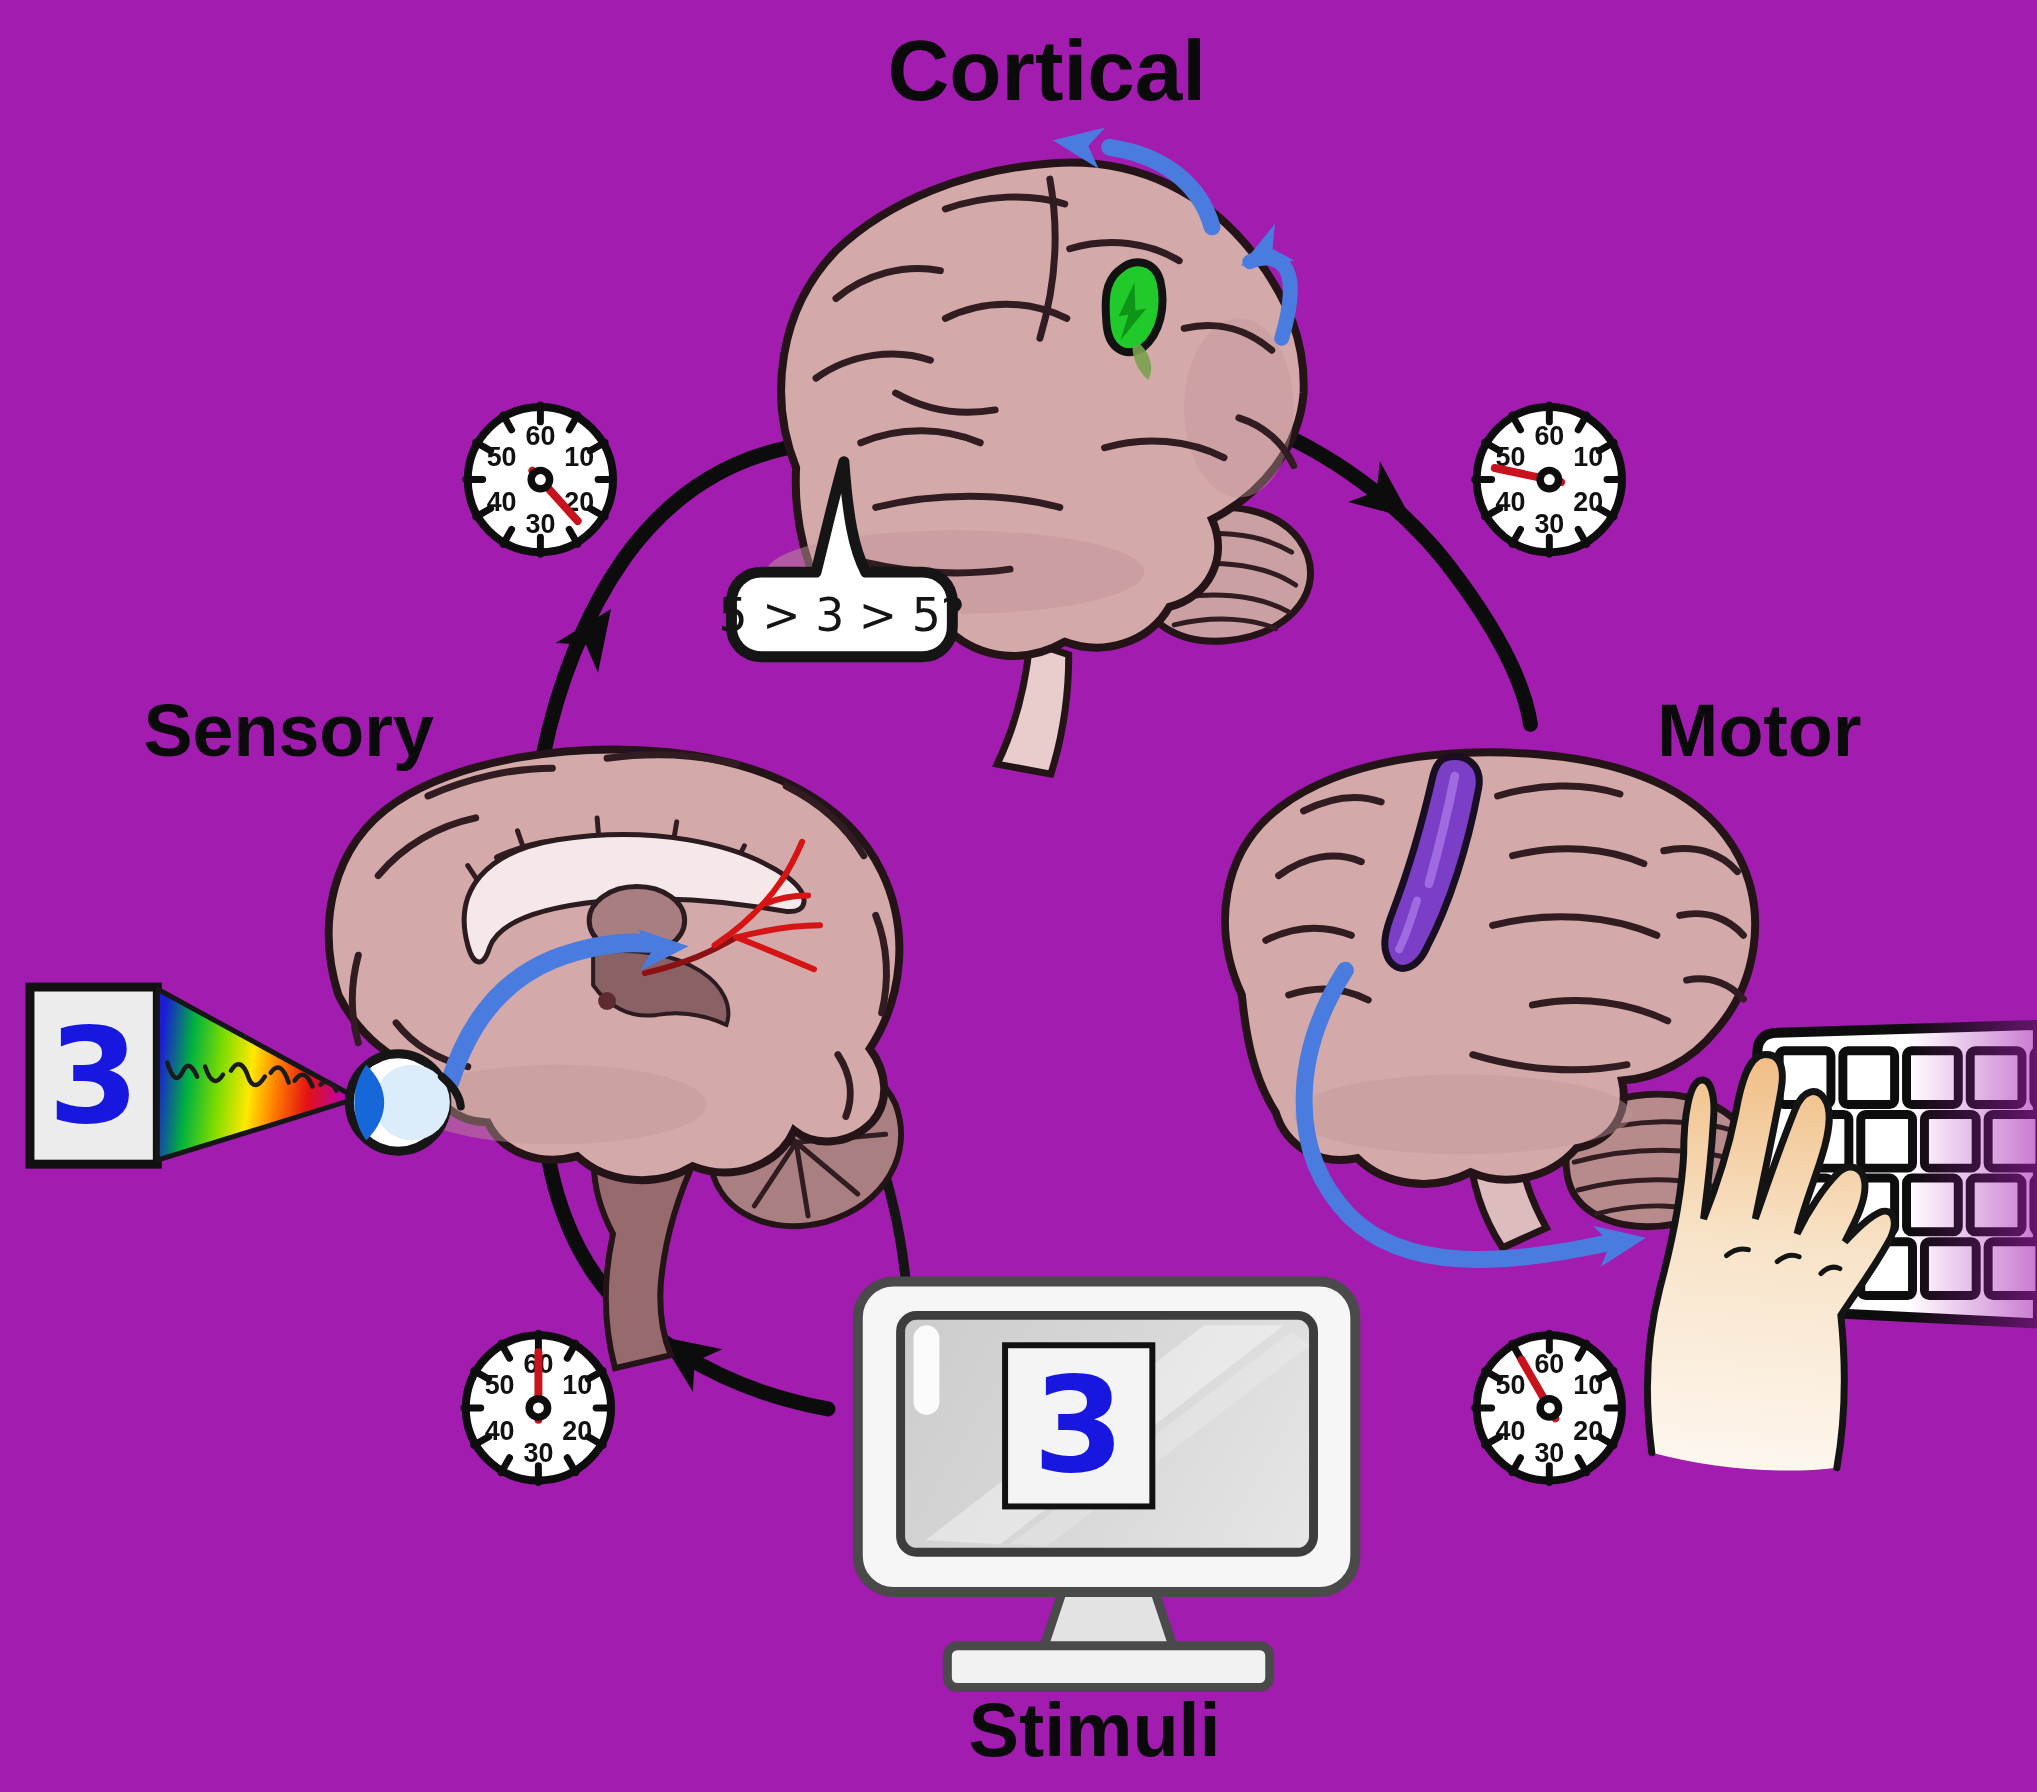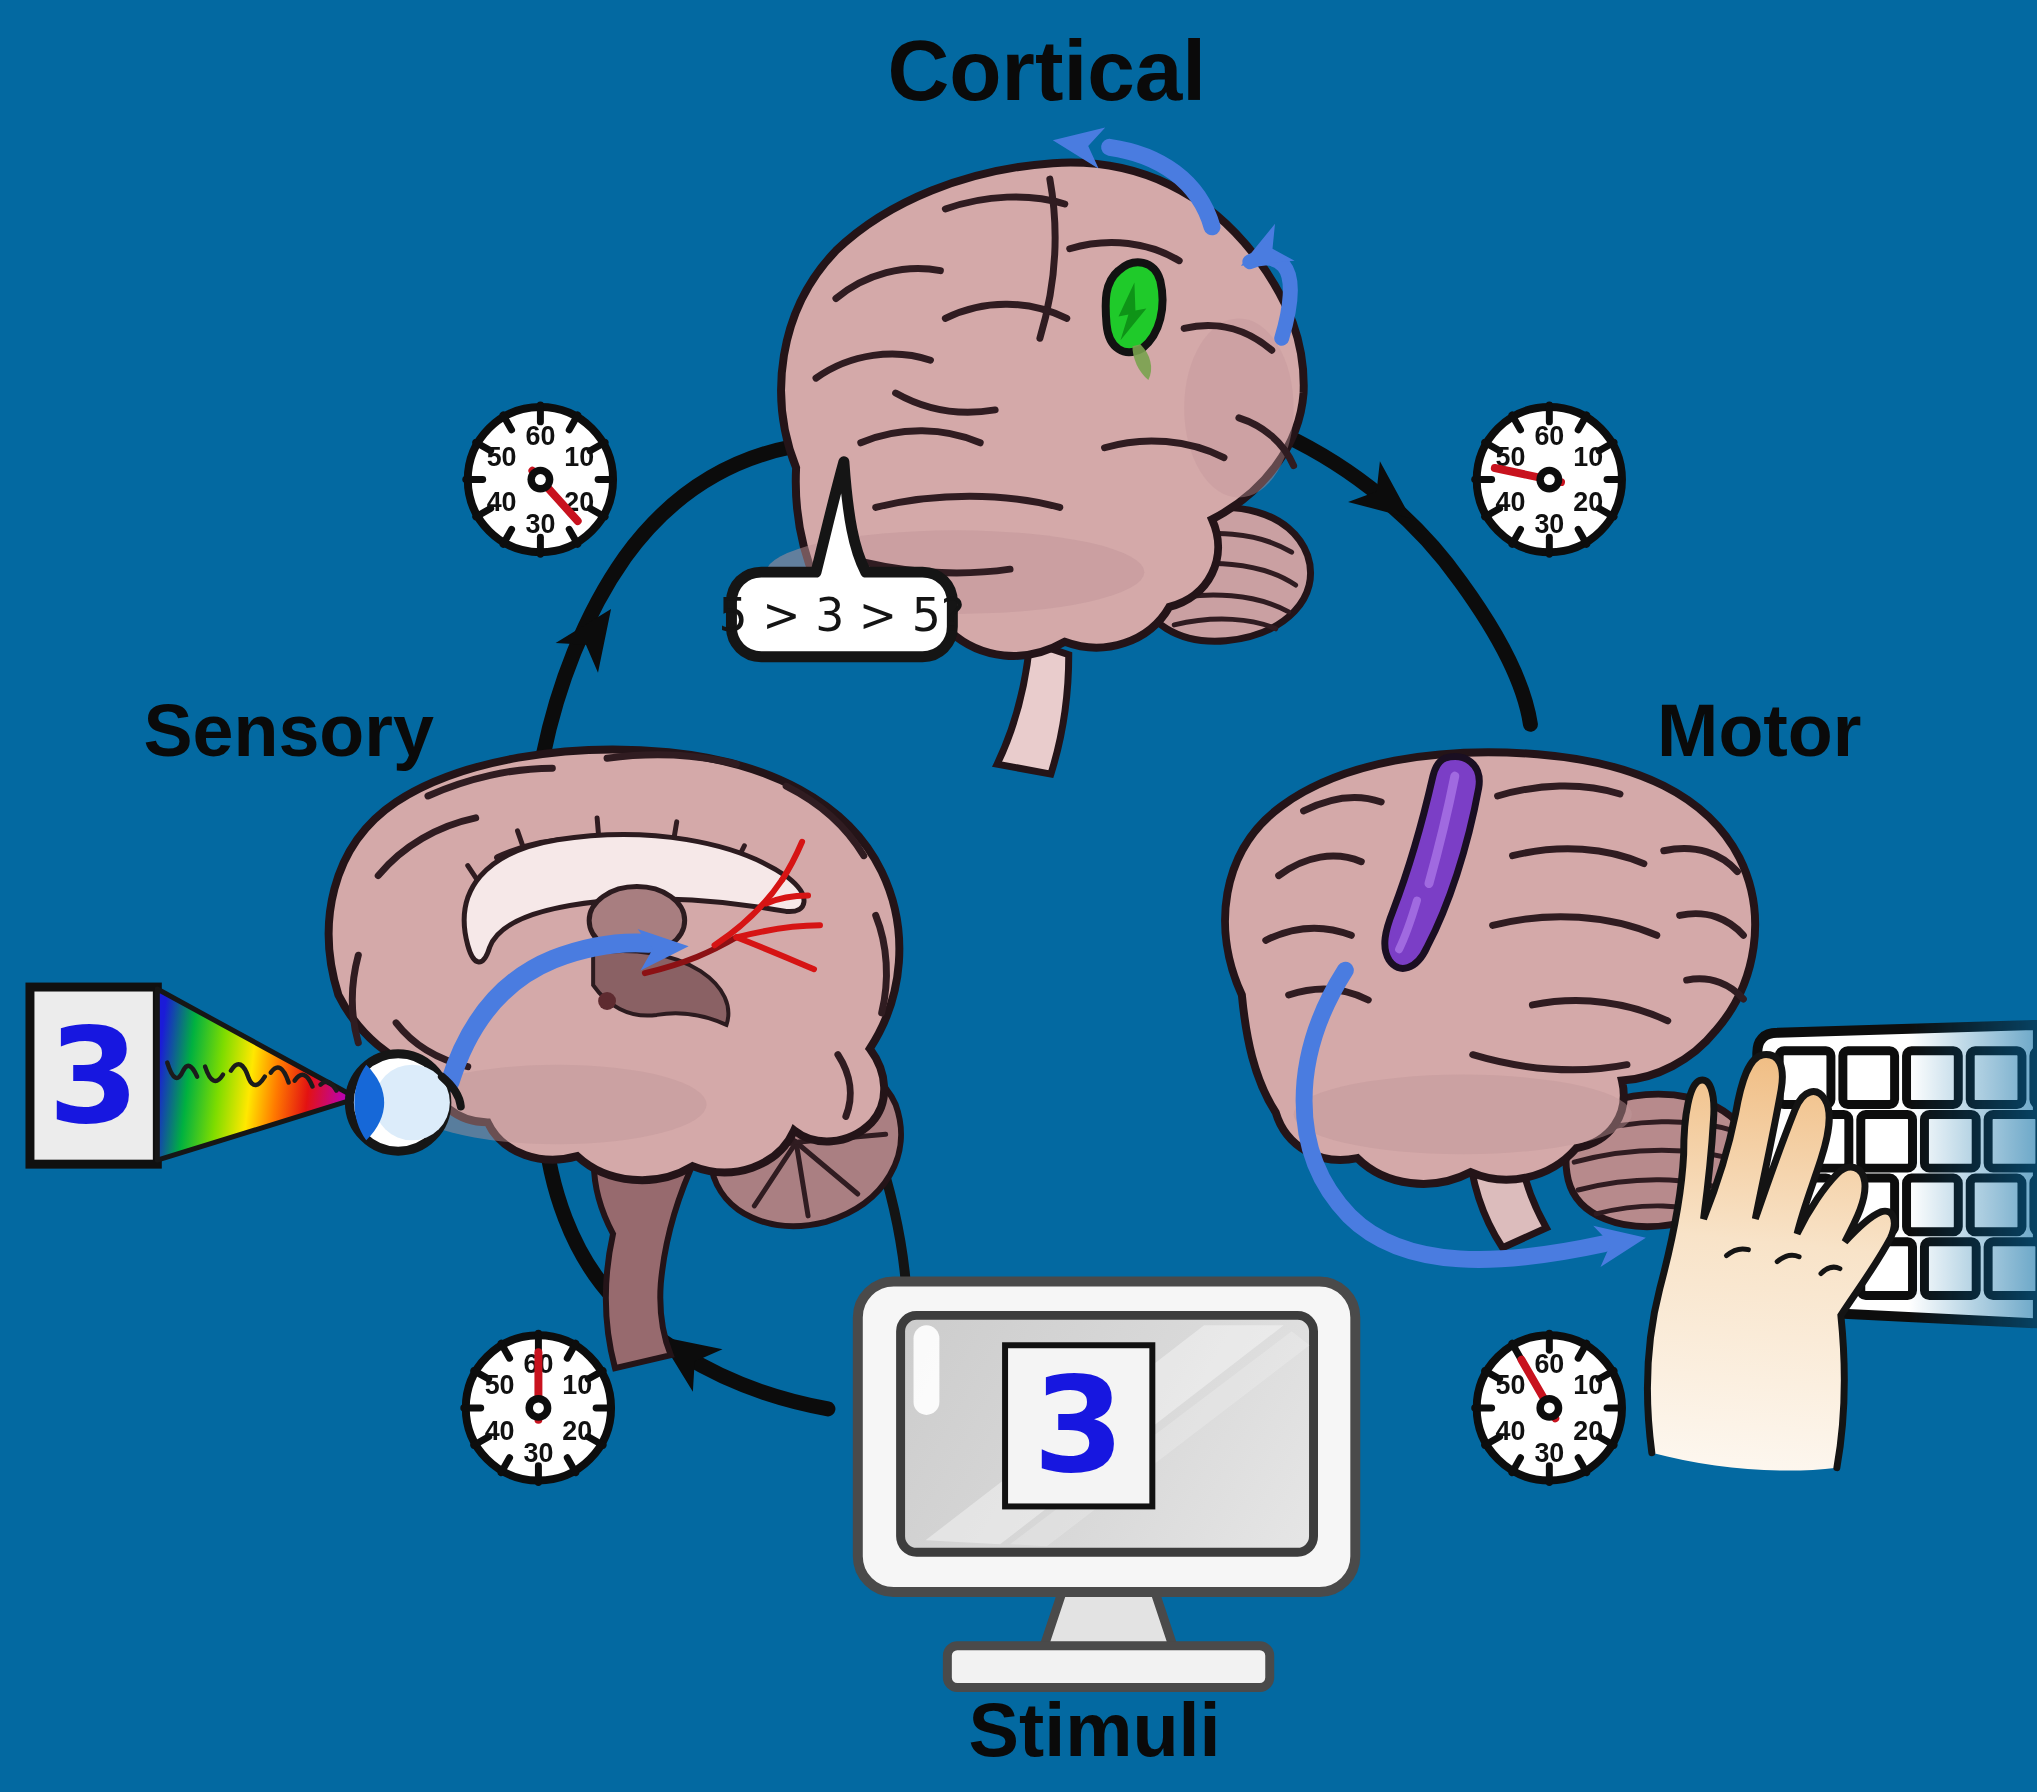--- a/index.html
+++ b/index.html
@@ -1,16 +1,16 @@
 <!DOCTYPE html>
 <html><head>
 <meta charset="utf-8">
 <style>
   html,body{margin:0;padding:0;background:#ffffff;}
-  .stage{position:relative;width:2038px;height:1793px;background:#0369a1;overflow:hidden;}
+  .stage{position:relative;width:2038px;height:1793px;background:#a21caf;overflow:hidden;}
   svg{position:absolute;left:0;top:0;}
   text{user-select:none;}
   .big-label{font-family:"Liberation Sans",sans-serif;font-weight:bold;fill:#0a0a0a;}
   .bubble-text{font-family:"DejaVu Sans",sans-serif;font-weight:500;fill:#141414;}
   .digit{font-family:"DejaVu Sans",sans-serif;font-weight:bold;}
   .tick-label{font-family:"Liberation Sans",sans-serif;font-weight:bold;font-size:27px;fill:#111;}
   .sulci{fill:none;stroke:#301c21;stroke-width:7;stroke-linecap:round;}
   .sulci-thin{fill:none;stroke:#301c21;stroke-width:5;stroke-linecap:round;}
 </style>
 </head>

